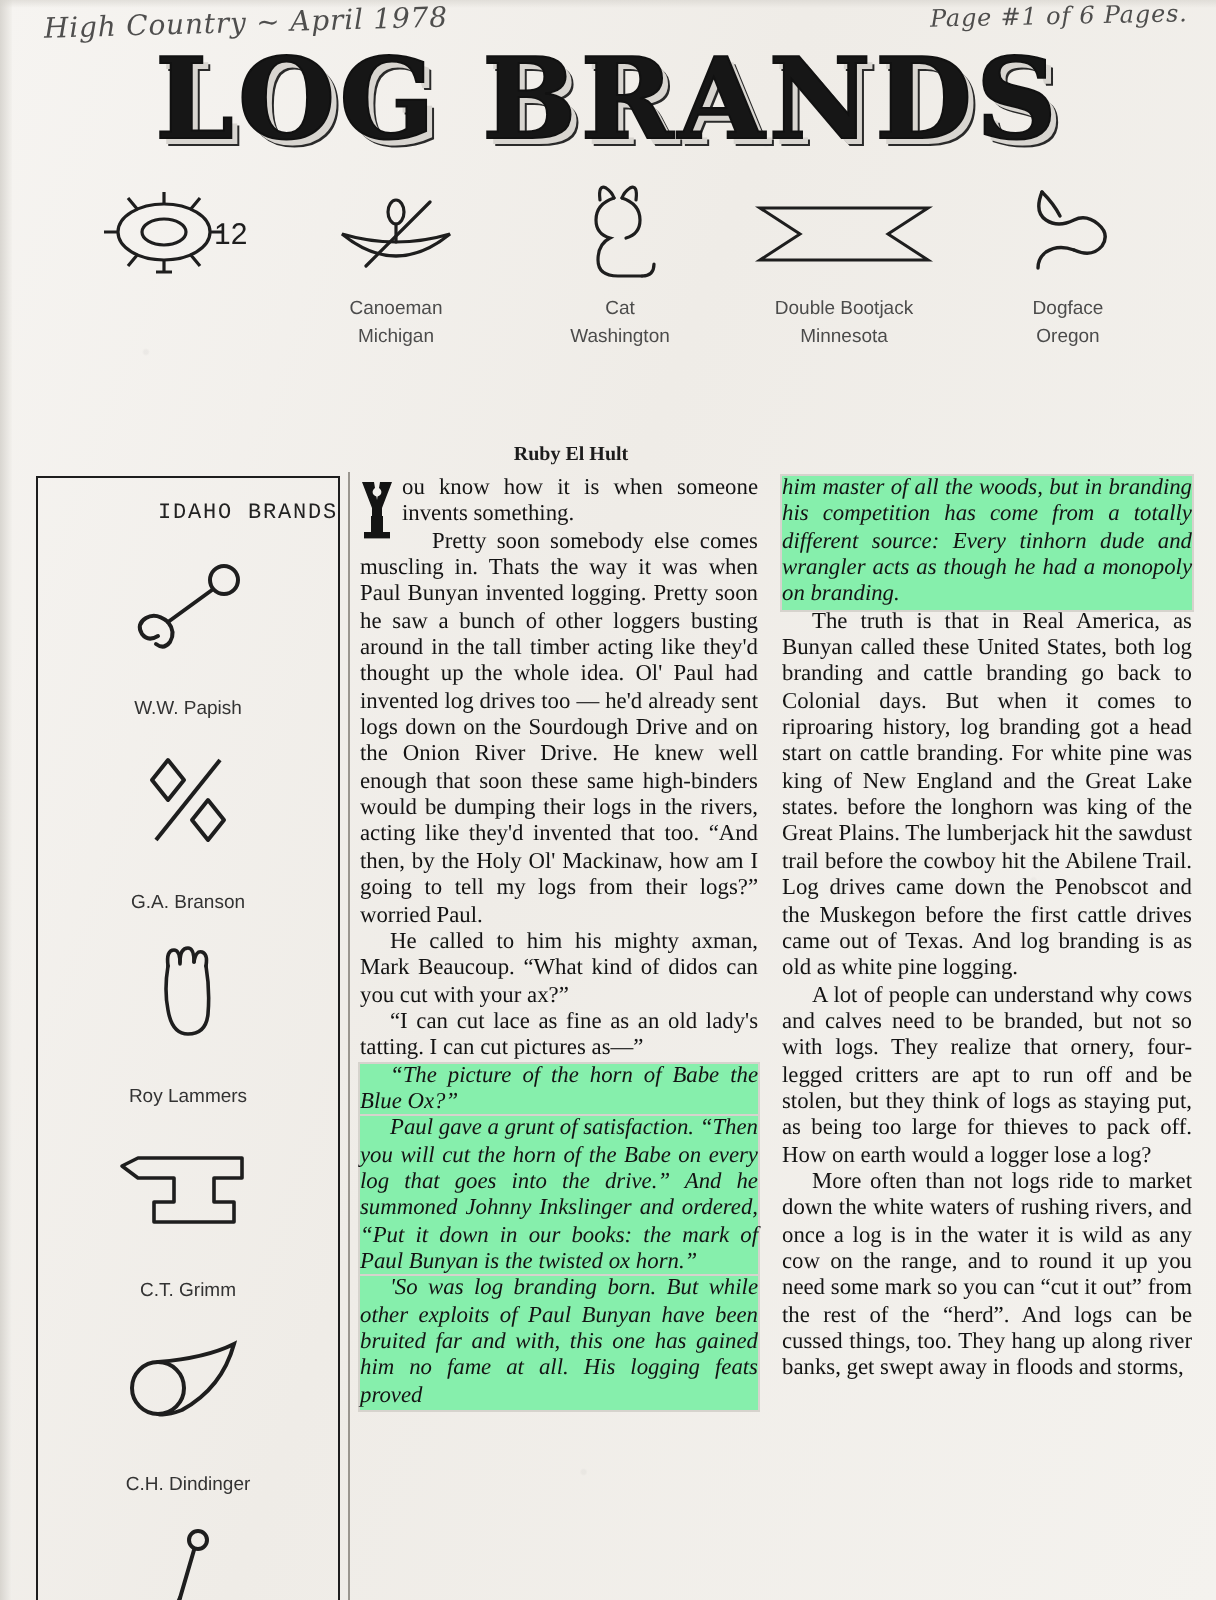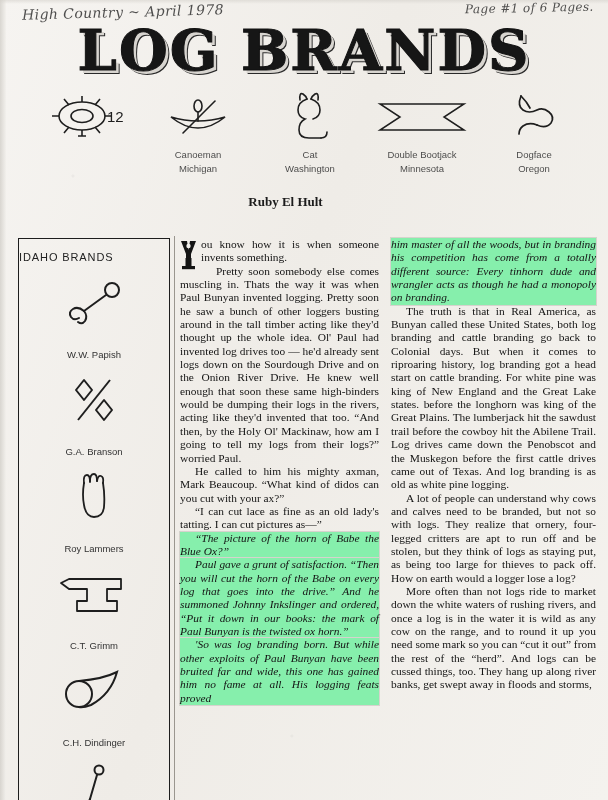--- a/index.html
+++ b/index.html
@@ -57,31 +57,31 @@
   .brand-cap{
     font-family:"Liberation Sans",sans-serif;
     font-size:9.5px;color:#3a3a3a;line-height:1.45;margin-top:6px;
     opacity:.9;
   }
   
   .byline{
     position:absolute;top:192px;left:178px;width:215px;text-align:center;
     font-family:"Liberation Serif",serif;font-size:11px;color:#1c1c1c;line-height:1.5;
   }
-  .byline .nm{font-weight:bold;font-size:13px;}
+  .byline .nm{font-weight:bold;font-size:10px;margin-top:28px;}
   
   .sidebar{
     position:absolute;left:18px;top:238px;width:152px;height:562px;
     border:1.4px solid #1d1d1d;border-bottom:none;
     box-sizing:border-box;
     background:transparent;
   }
   .sb-title{
-    font-family:Liberation Sans, sans-serif;
-    font-size:11px;letter-spacing:.9px;text-align:left;
+    font-family:Liberation Mono, monospace;
+    font-size:11px;letter-spacing:.9px;text-align:right;
     margin-top:12px;color:#222;
   }
   .sb-item{text-align:center;margin-top:14px;}
   .sb-art{height:52px;display:flex;align-items:center;justify-content:center;}
   .sb-cap{
     font-family:"Liberation Sans",sans-serif;
     font-size:9.5px;color:#333;margin-top:20px;
   }
   
   .col{
@@ -313,21 +313,21 @@
             <rect x="2" y="26" width="13" height="3.2"></rect>
             <circle cx="8.5" cy="6" r="2.2" fill="#f2f0ec"></circle>
           </g>
         </svg>
       </span><span>ou know how it is when someone invents something.</span></p>
     <p><span>Pretty soon somebody else comes muscling in. Thats the way it was when Paul Bunyan invented logging. Pretty soon he saw a bunch of other loggers busting around in the tall timber acting like they'd thought up the whole idea. Ol' Paul had invented log drives too — he'd already sent logs down on the Sourdough Drive and on the Onion River Drive. He knew well enough that soon these same high-binders would be dumping their logs in the rivers, acting like they'd invented that too. “And then, by the Holy Ol' Mackinaw, how am I going to tell my logs from their logs?” worried Paul.</span></p>
     <p><span>He called to him his mighty axman, Mark Beaucoup. “What kind of didos can you cut with your ax?”</span></p>
     <p><span>“I can cut lace as fine as an old lady's tatting. I can cut pictures as—”</span></p>
     <p class="hl"><span>“The picture of the horn of Babe the Blue Ox?”</span></p>
     <p class="hl"><span>Paul gave a grunt of satisfaction. “Then you will cut the horn of the Babe on every log that goes into the drive.” And he summoned Johnny Inkslinger and ordered, “Put it down in our books: the mark of Paul Bunyan is the twisted ox horn.”</span></p>
-    <p class="hl"><span>'So was log branding born. But while other exploits of Paul Bunyan have been bruited far and wide, this one has gained him no fame at all. His logging feats proved</span></p>
+    <p class="hl"><span>'So was log branding born. But while other exploits of Paul Bunyan have been bruited far and with, this one has gained him no fame at all. His logging feats proved</span></p>
   </div>
 
 <div class="col" id="col-right">
     <p class="noind hl"><span>him master of all the woods, but in branding his competition has come from a totally different source: Every tinhorn dude and wrangler acts as though he had a monopoly on branding.</span></p>
     <p><span>The truth is that in Real America, as Bunyan called these United States, both log branding and cattle branding go back to Colonial days. But when it comes to riproaring history, log branding got a head start on cattle branding. For white pine was king of New England and the Great Lake states. before the longhorn was king of the Great Plains. The lumberjack hit the sawdust trail before the cowboy hit the Abilene Trail. Log drives came down the Penobscot and the Muskegon before the first cattle drives came out of Texas. And log branding is as old as white pine logging.</span></p>
     <p><span>A lot of people can understand why cows and calves need to be branded, but not so with logs. They realize that ornery, four-legged critters are apt to run off and be stolen, but they think of logs as staying put, as being too large for thieves to pack off. How on earth would a logger lose a log?</span></p>
     <p><span>More often than not logs ride to market down the white waters of rushing rivers, and once a log is in the water it is wild as any cow on the range, and to round it up you need some mark so you can “cut it out” from the rest of the “herd”. And logs can be cussed things, too. They hang up along river banks, get swept away in floods and storms,</span></p>
   </div>
 
 </body></html>

